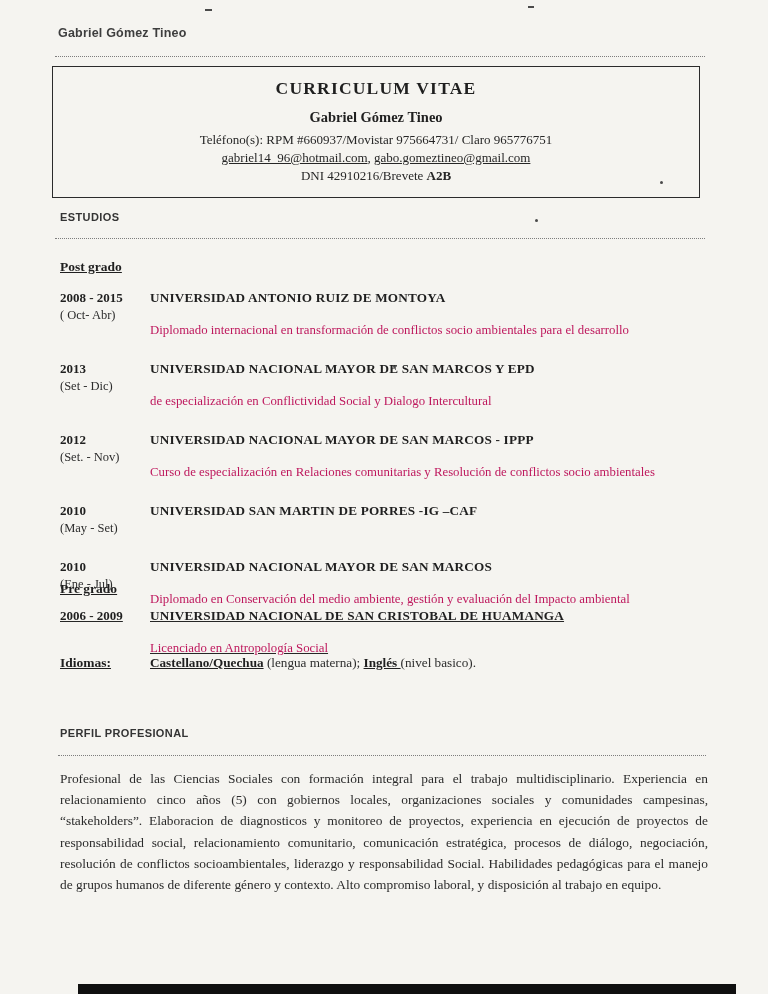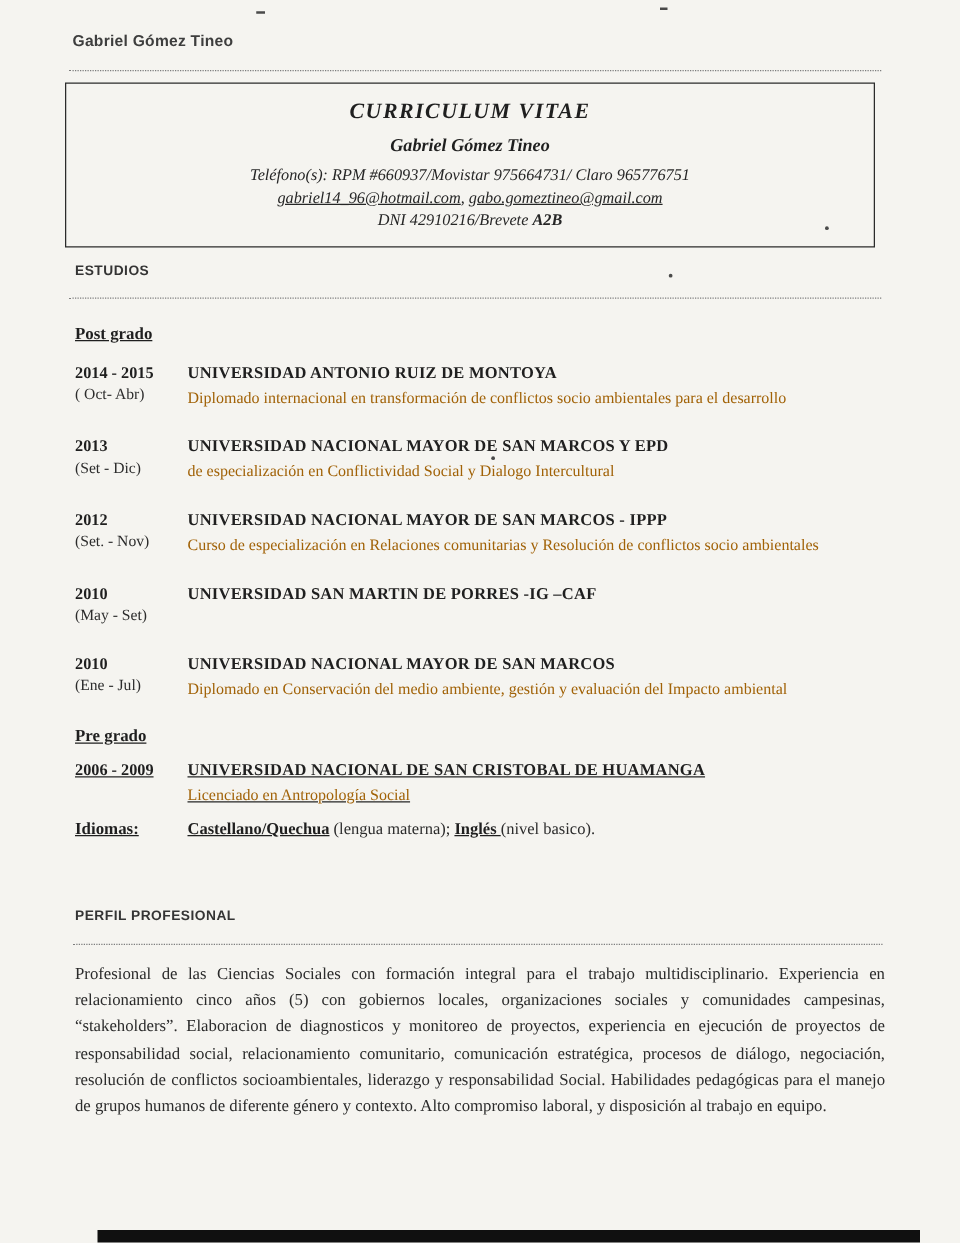--- a/index.html
+++ b/index.html
@@ -26,21 +26,20 @@
   .dot2{left:55px;top:238px;width:650px;}
   .dot3{left:58px;top:755px;width:648px;}
   
   .title-box{
     position:absolute;left:52px;top:66px;width:648px;
     border:1.5px solid #2b2b2b;
     text-align:center;
     padding:11px 0 13px 0;
     box-sizing:border-box;
     background:transparent;
-    font-style:italic;
   }
   .cv-title{font-size:17.5px;font-weight:bold;letter-spacing:1.2px;color:#1f1f1f;}
   .cv-name{font-size:14.5px;font-weight:bold;margin-top:10px;color:#1f1f1f;}
   .cv-phones{font-size:13px;margin-top:6px;}
   .cv-emails{font-size:13px;margin-top:2px;}
   .cv-emails .mail{text-decoration:underline;text-align:right;}
   .cv-dni{font-size:13px;margin-top:2px;}
   .b{font-weight:bold;}
   
   .sec-heading{
@@ -58,21 +57,21 @@
   .l-pre{top:581px;}
   .l-idiomas{top:655px;}
   
   .entries{position:absolute;left:60px;top:290px;width:650px;}
   .entry{display:flex;margin-bottom:23px;}
   .col-date{width:90px;flex:0 0 90px;}
   .e-date{font-weight:bold;font-size:13px;color:#1f1f1f;}
   .e-period{font-size:12.5px;margin-top:2px;color:#2c2c2c;}
   .col-main{flex:1;}
   .e-inst{font-weight:bold;font-size:13.2px;color:#1f1f1f;letter-spacing:.2px;}
-  .e-desc{font-size:12.8px;margin-top:5px;color:#a16207;}
+  .e-desc{font-size:12.8px;margin-top:17px;color:#be185d;}
   
   .pre-entry{position:absolute;left:60px;top:608px;width:650px;display:flex;text-decoration:underline;}
   
   .idiomas-text{
     position:absolute;left:150px;top:655px;font-size:13.2px;color:#2c2c2c;
   }
   .lang{font-weight:bold;text-decoration:underline;color:#1f1f1f;}
   
   .perfil-par{
     position:absolute;left:60px;top:768px;width:648px;
@@ -118,21 +117,21 @@
 
   <div class="sec-heading h-estudios">ESTUDIOS</div>
   <div class="dotline dot2"></div>
 
   <div class="sub-label l-post">Post grado</div>
 
   <div class="entries">
 
     <div class="entry">
       <div class="col-date">
-        <div class="e-date">2014 - 2015</div>
+        <div class="e-date">2008 - 2015</div>
         <div class="e-period">( Oct- Abr)</div>
       </div>
       <div class="col-main">
         <div class="e-inst">UNIVERSIDAD ANTONIO RUIZ DE MONTOYA</div>
         <div class="e-desc">Diplomado internacional en transformación de conflictos socio ambientales para el desarrollo</div>
       </div>
     </div>
 
     <div class="entry">
       <div class="col-date">

